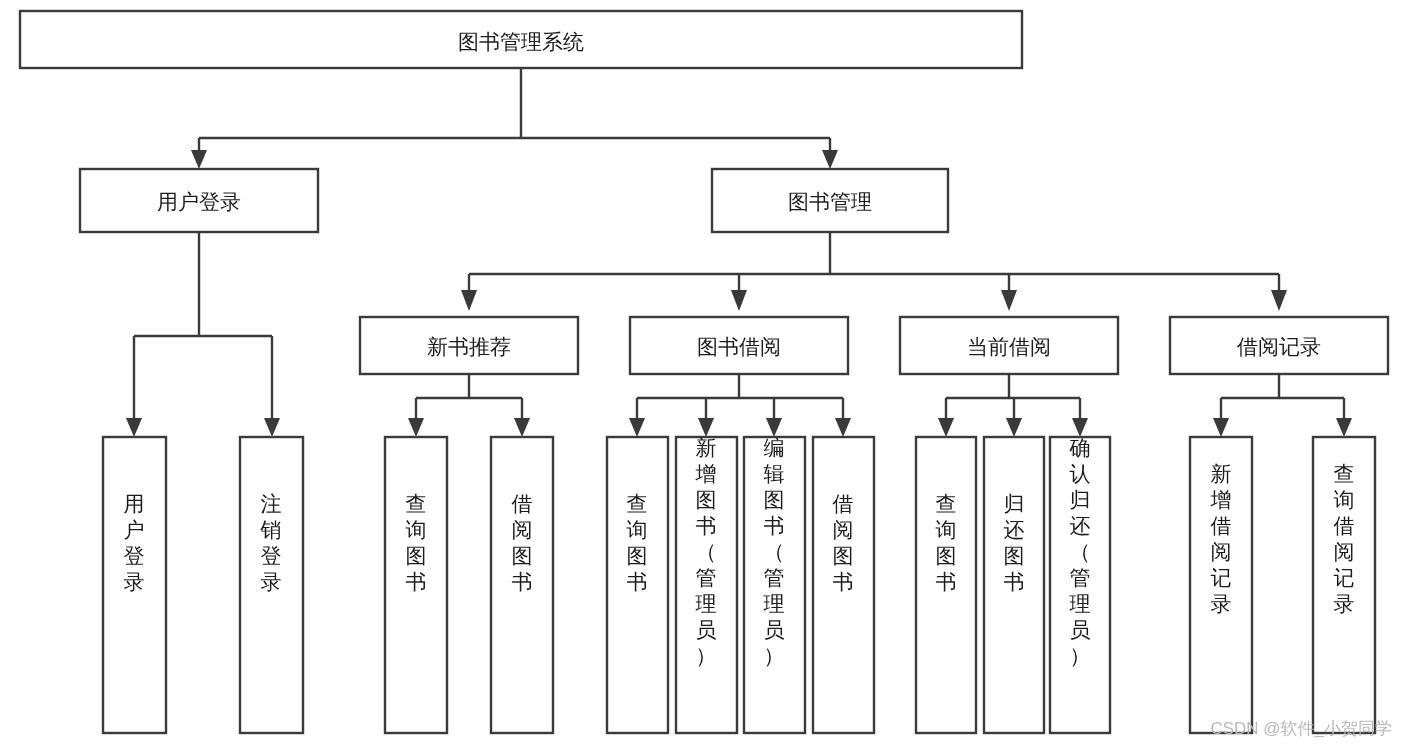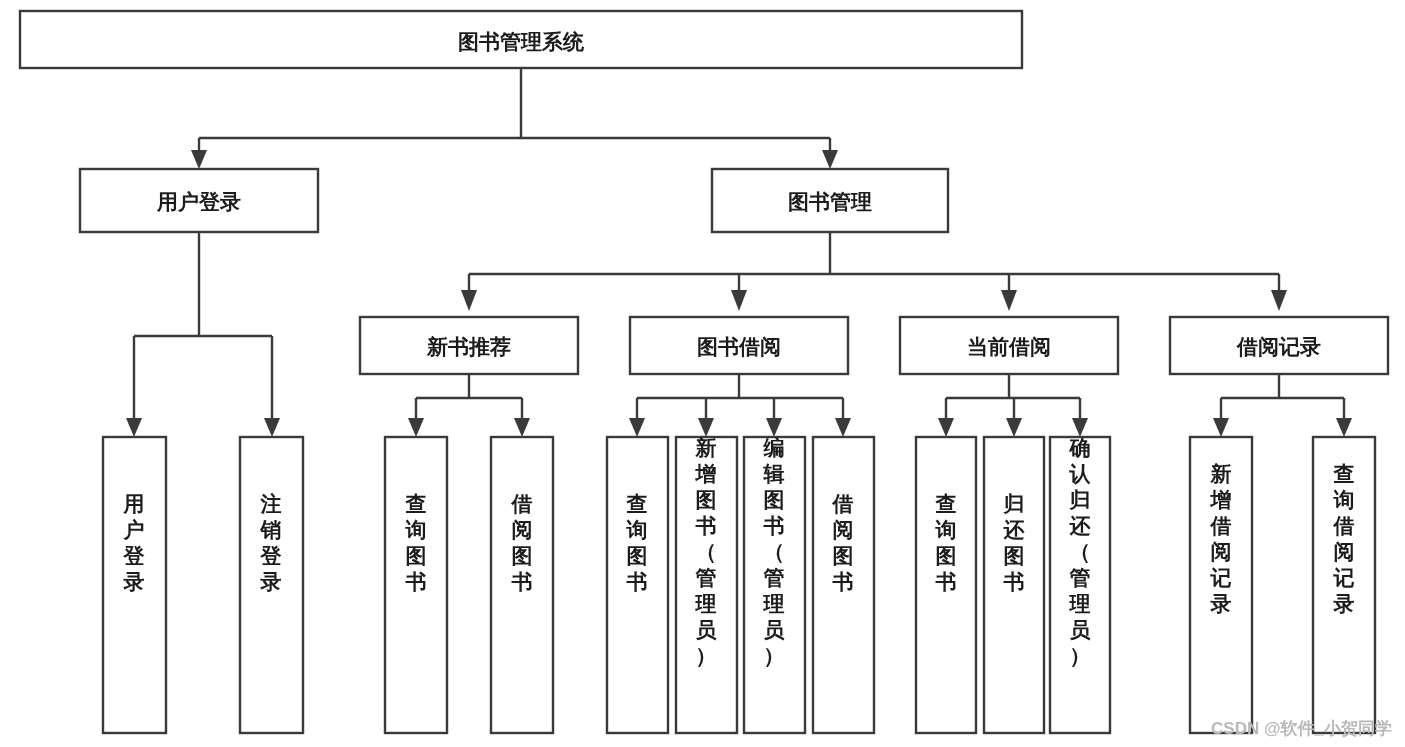--- a/index.html
+++ b/index.html
@@ -11,21 +11,20 @@
     width: 1405px;
     height: 747px;
     font-family: "Liberation Sans", "DejaVu Sans", sans-serif;
     overflow: hidden;
   }
   #diagram-root {
     position: relative;
     width: 1405px;
     height: 671px;
     background: #ffffff;
-    font-weight: bold;
   }
   svg.diagram-canvas {
     position: absolute;
     left: 0;
     top: 0;
     width: 1405px;
     height: 747px;
   }
   .node-box {
     fill: #ffffff;

